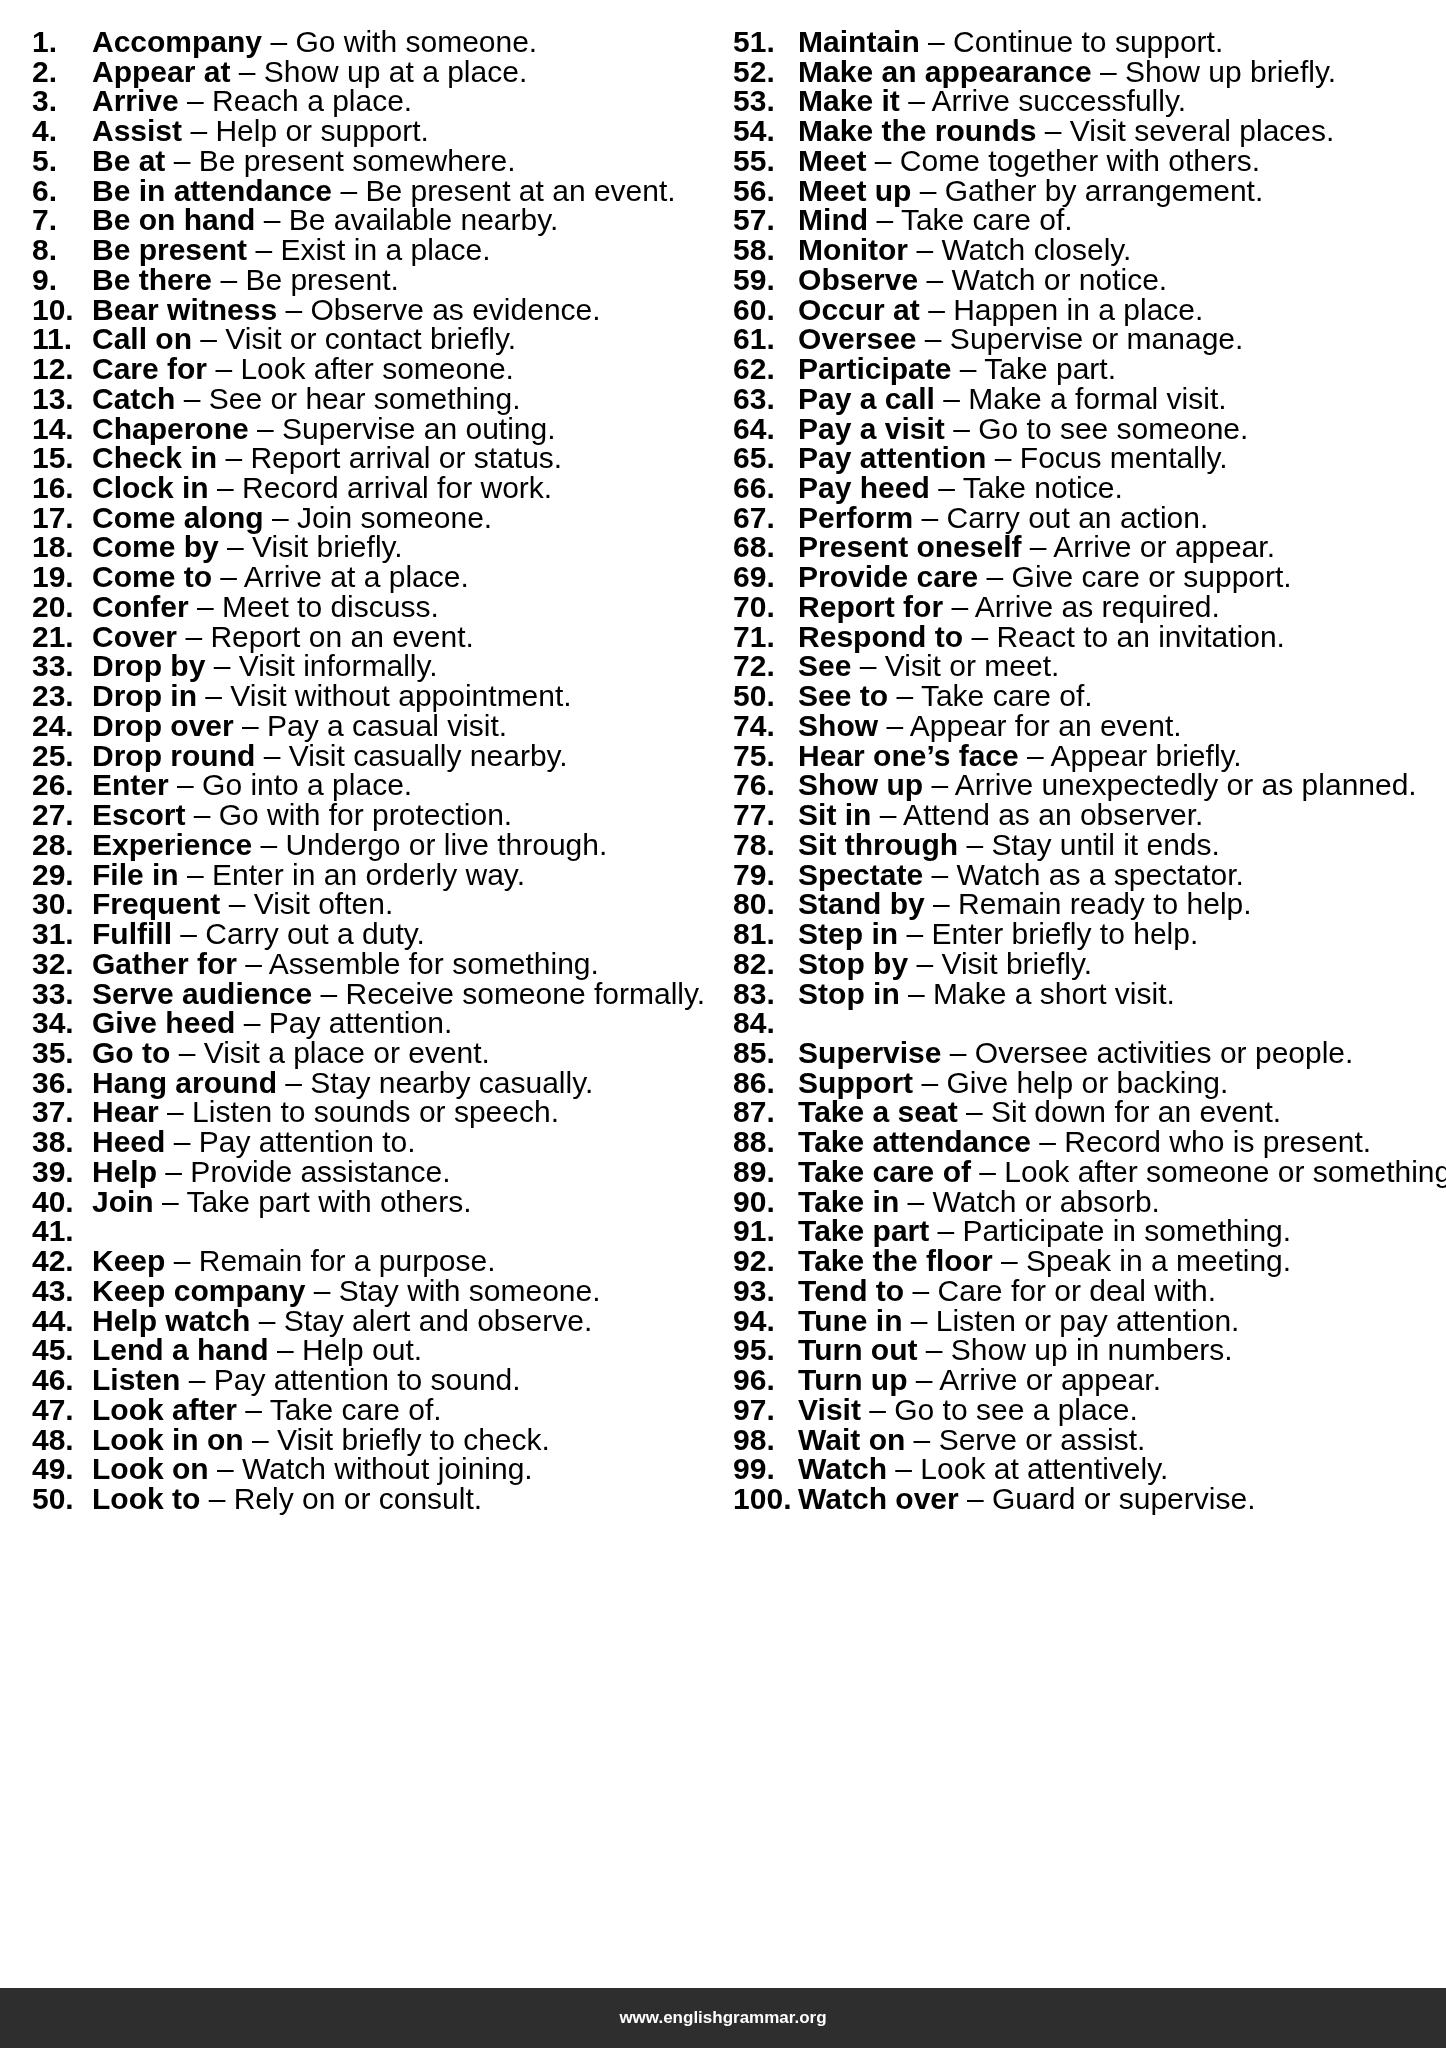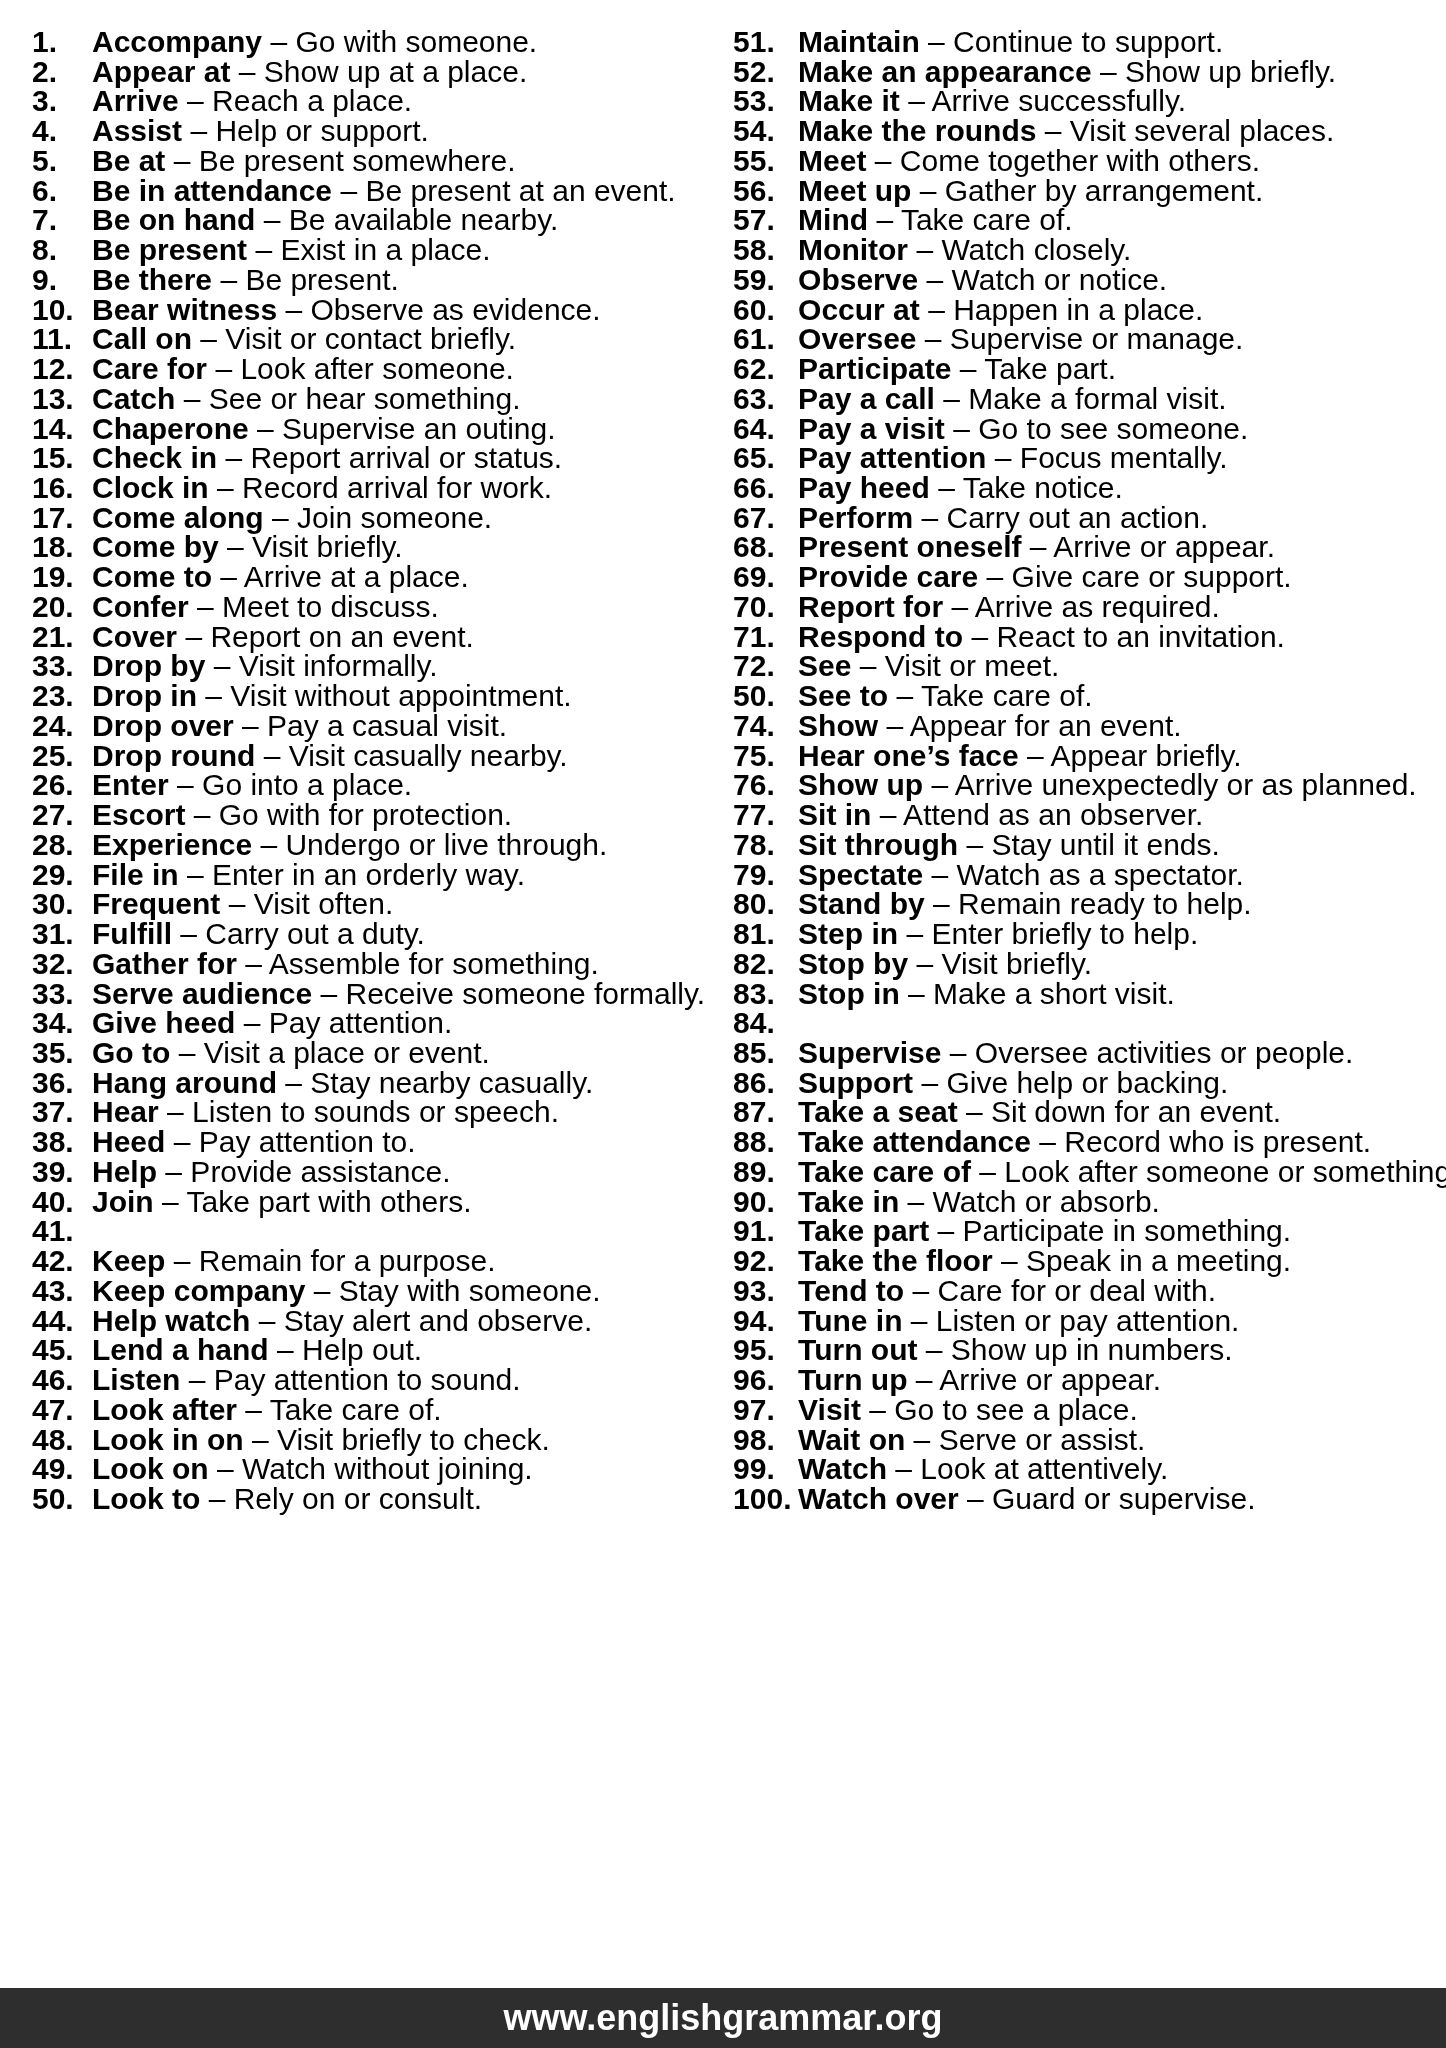--- a/index.html
+++ b/index.html
@@ -41,21 +41,21 @@
     width: 100%;
     height: 60px;
     background: #2e2e2e;
     display: flex;
     align-items: center;
     justify-content: center;
   }
   .footer .url {
     color: #ffffff;
     font-weight: 700;
-    font-size: 36px;
+    font-size: 17px;
   }
 </style>
 </head>
 <body>
 
 <div class="list">
   <div class="col col-left" id="col-left">
       <div class="row">
         <span class="num">1.</span>
         <span class="txt"><span class="term">Accompany</span><span class="def"> – Go with someone.</span></span>

